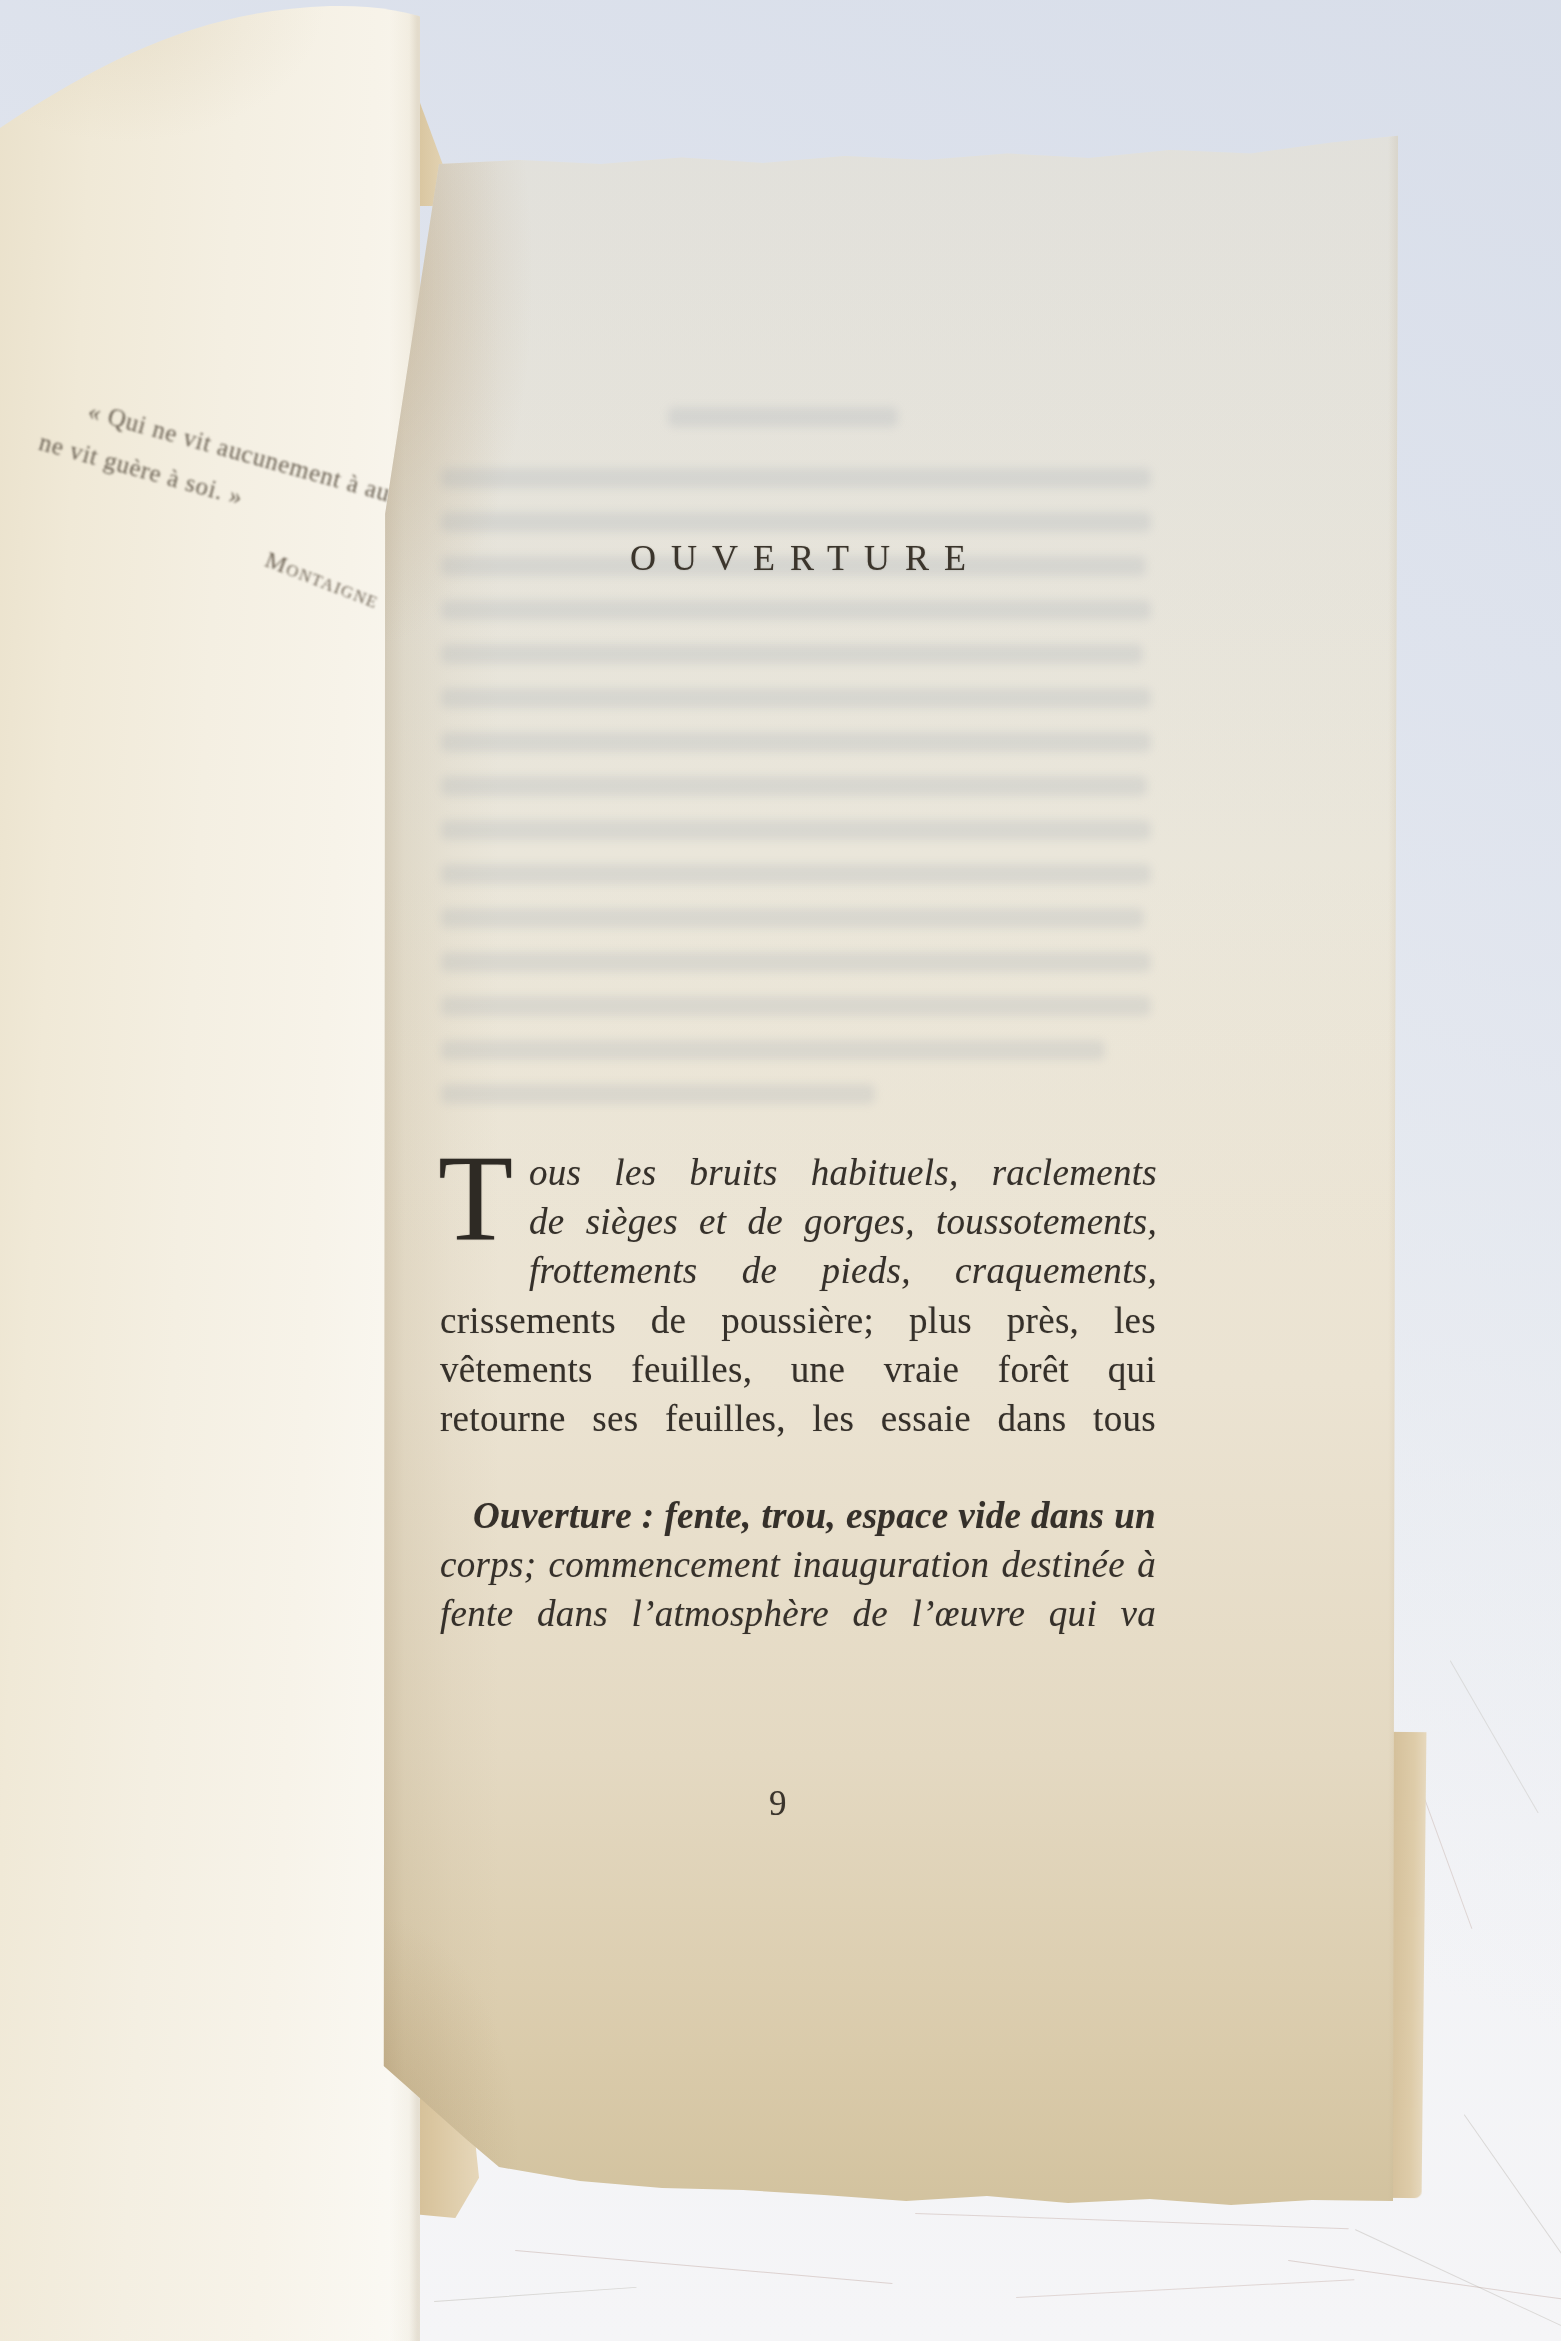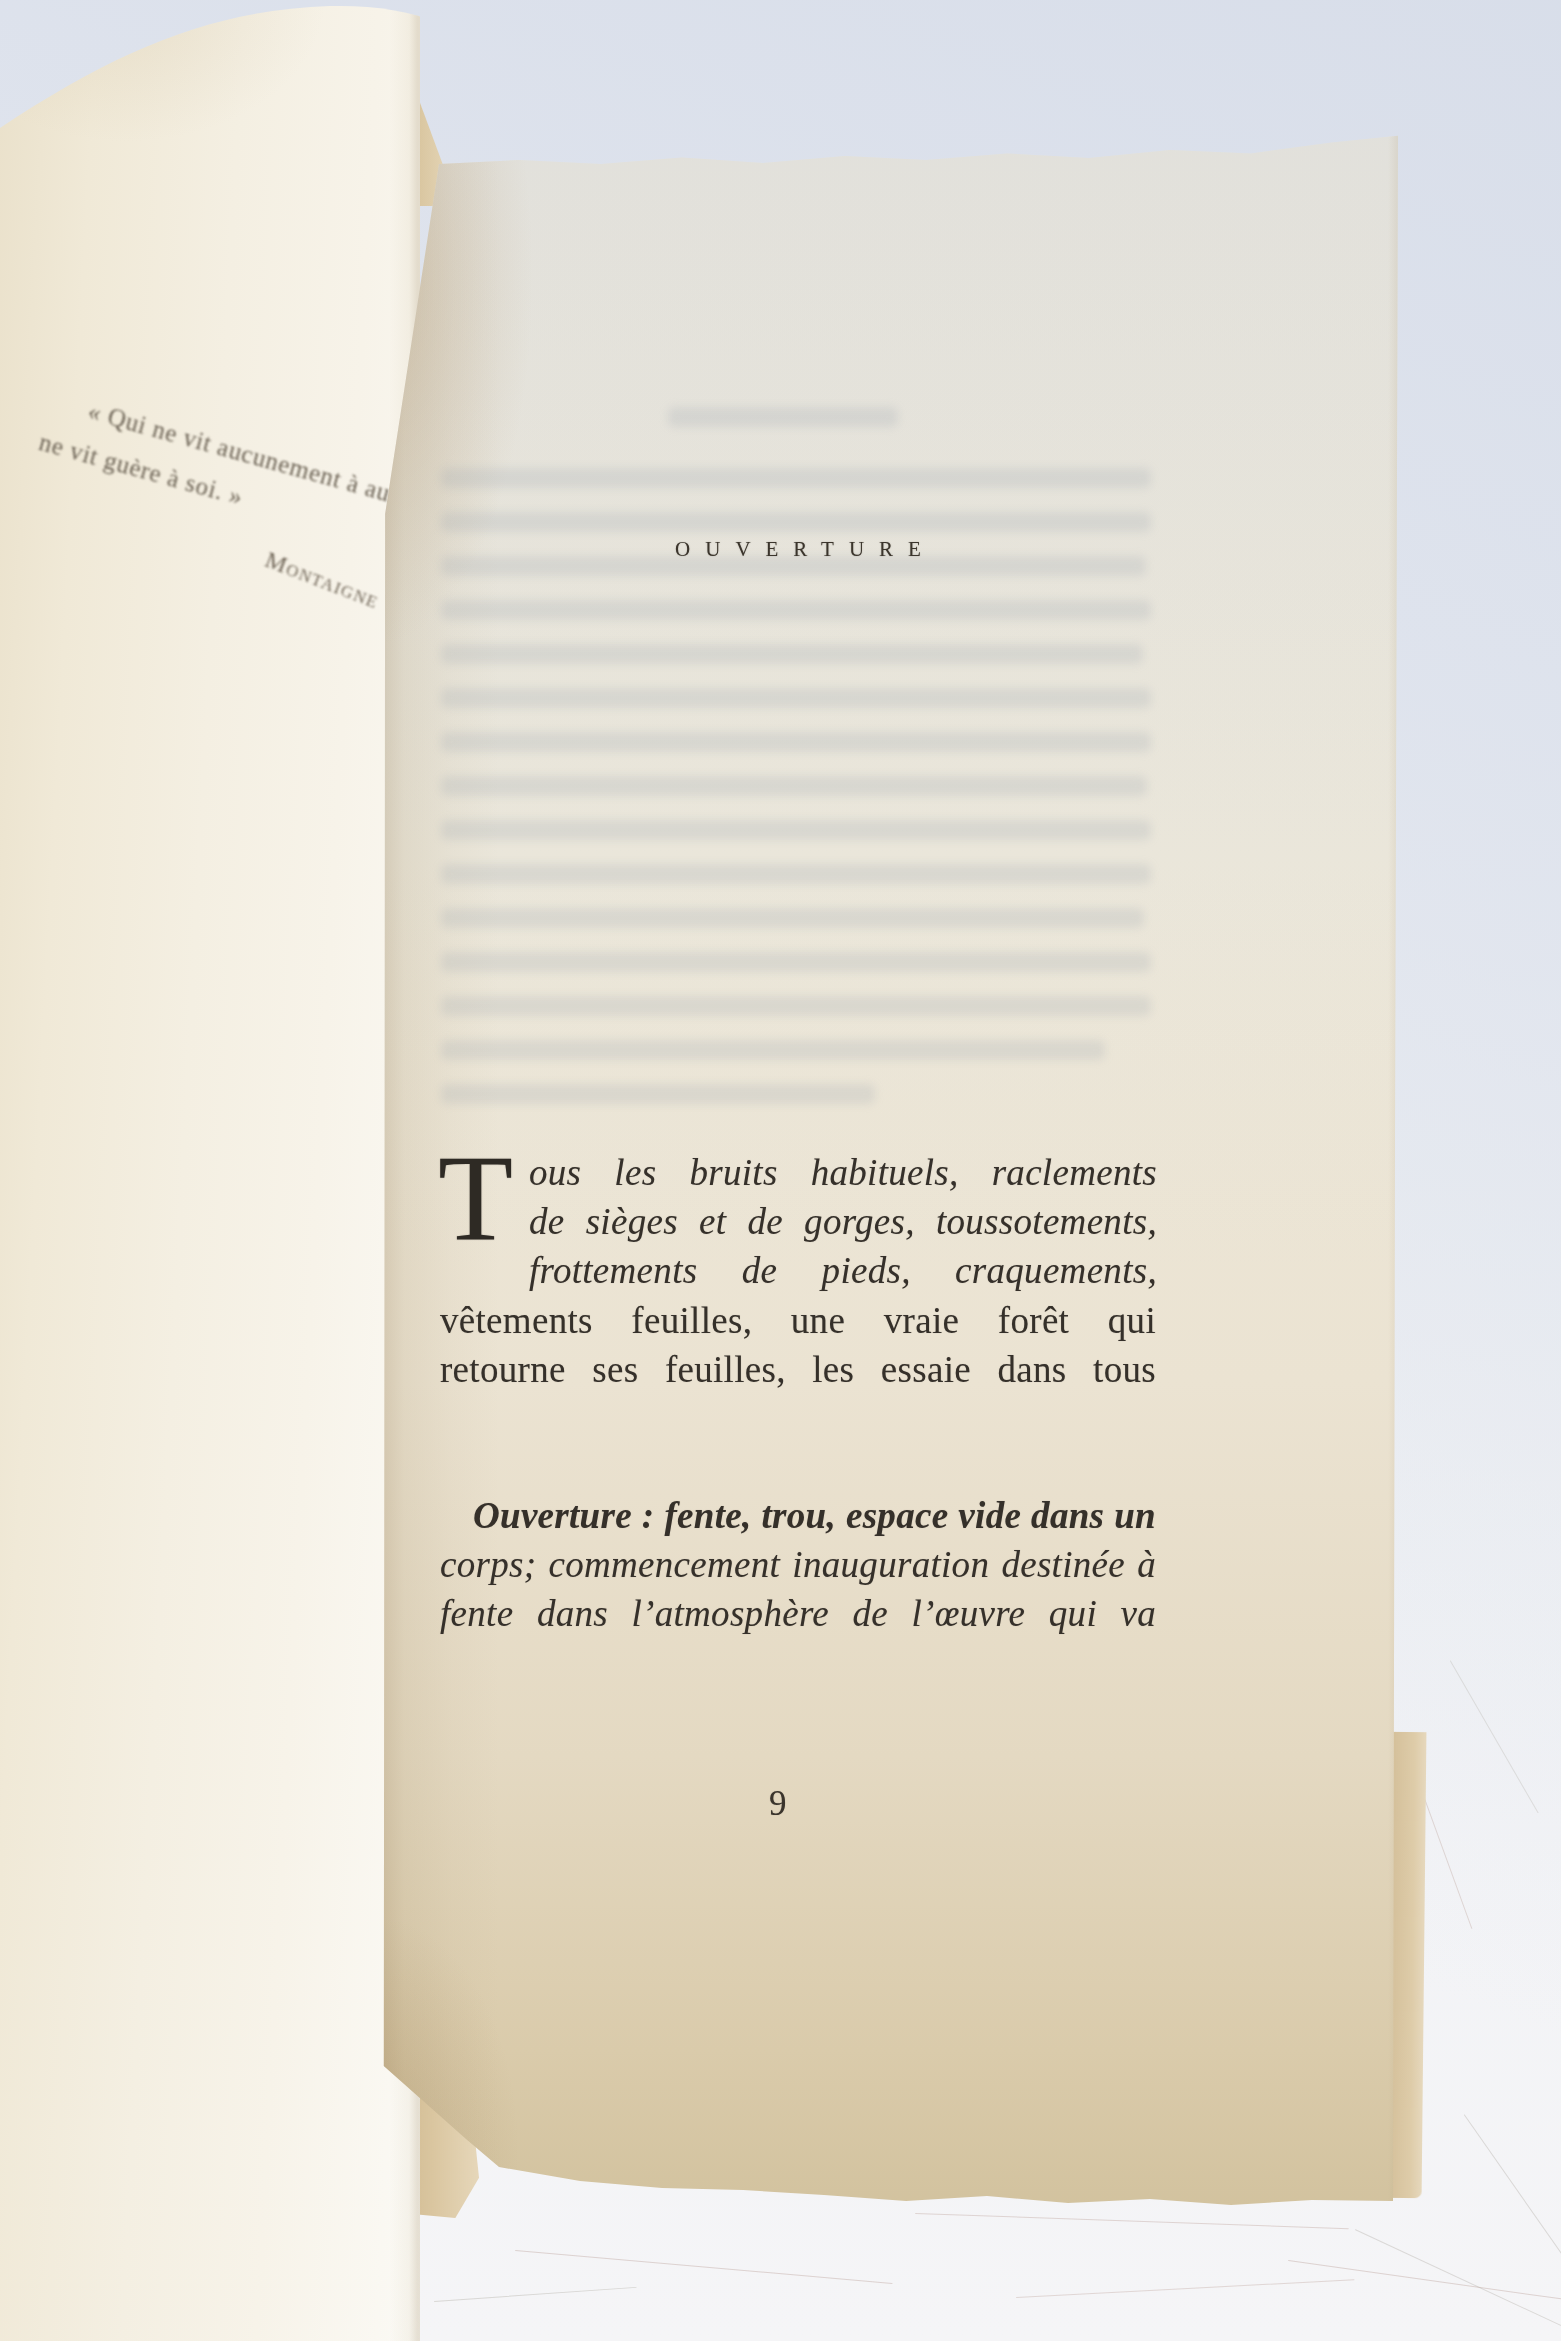--- a/index.html
+++ b/index.html
@@ -90,21 +90,21 @@
   }
   .ghost-line{
     background:rgba(148,158,168,.20);
     filter:blur(4.1px);border-radius:6.8px;
   }
 
   
   .print{color:#35302a;}
   .chapter-heading{
     left:440px;top:537px;width:716px;
-    text-align:center;font-size:21px;letter-spacing:15px;padding-left:15px;box-sizing:border-box;
+    text-align:center;font-size:36px;letter-spacing:15px;padding-left:15px;box-sizing:border-box;
     color:#3b352c;text-shadow:0 0 1.4px rgba(58,52,44,.35);
   }
   .drop-cap{
     left:438px;top:1136px;font-size:123px;line-height:1;
     color:#2e2a24;text-shadow:0 0 1.4px rgba(46,42,36,.3);
   }
   .block{font-size:37px;line-height:49px;letter-spacing:0.3px;text-shadow:0 0 1px rgba(53,48,42,.28);}
   .p1a{left:529px;top:1148px;width:628px;font-style:italic;}
   .p1b{left:440px;top:1296px;width:716px;}
   .p2 {left:440px;top:1491px;width:716px;font-style:italic;}
@@ -177,20 +177,21 @@
 
   <div class="print drop-cap">T</div>
 
   <div class="print block p1a">
     <span class="line">ous les bruits habituels, raclements</span>
     <span class="line">de sièges et de gorges, toussotements,</span>
     <span class="line">frottements de pieds, craquements,</span>
   </div>
 
   <div class="print block p1b">
+    <span class="line">crissements de poussière; plus près, les</span>
     <span class="line">vêtements feuilles, une vraie forêt qui</span>
     <span class="line">retourne ses feuilles, les essaie dans tous</span>
   </div>
 
   <div class="print block p2">
     <span class="line indent">Ouverture : fente, trou, espace vide dans un</span>
     <span class="line">corps; commencement inauguration destinée à</span>
     <span class="line">fente dans l’atmosphère de l’œuvre qui va</span>
   </div>
 

